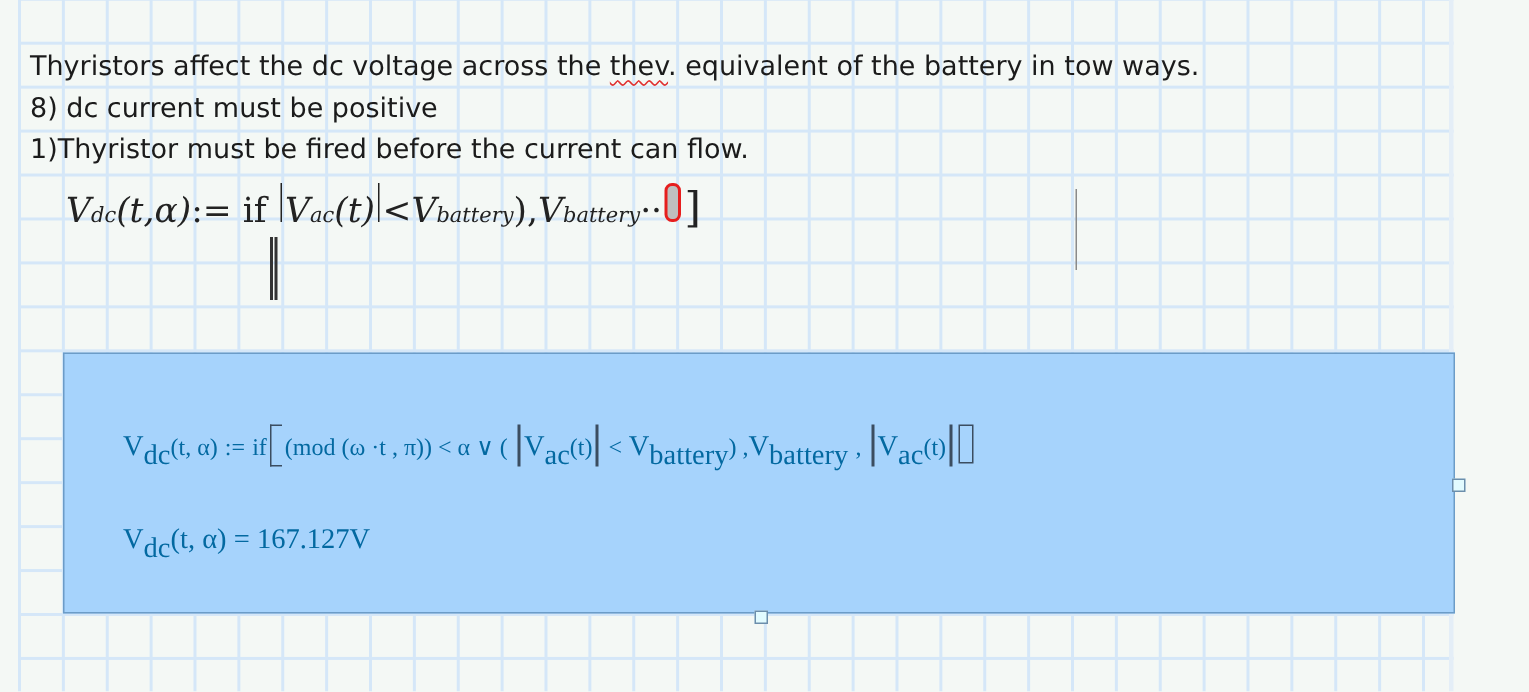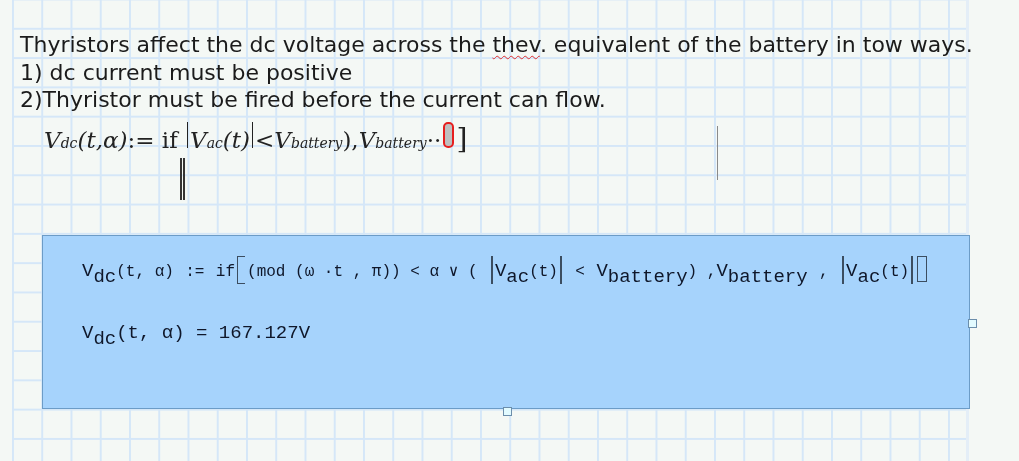--- a/index.html
+++ b/index.html
@@ -14,21 +14,21 @@
       linear-gradient(to right, #d5e7f8 2px, transparent 2px),
       linear-gradient(to bottom, #d5e7f8 2px, transparent 2px);
     background-size:29.25px 29.3px;
     background-position:0 -1px, 0 -1.5px;
   }
   .grid-right-edge {
     position:absolute; left:966px; top:0; width:3px; height:461px; background:#e4eef7;
   }
   .text-region {
     position:absolute; left:20px; top:31px; color:#1b1b1b;
-    font-family:"DejaVu Sans", sans-serif; font-size:22px; line-height:27.5px;
+    font-family:"DejaVu Sans", sans-serif; font-size:18px; line-height:27.5px;
   }
   .text-line { white-space:nowrap; }
   .squiggle {
     text-decoration: underline wavy #e03030;
     text-decoration-thickness:1px; text-underline-offset:3px;
   }
   .math1 {
     position:absolute; left:44px; top:122px; height:36px;
     font-family:"DejaVu Serif", serif; font-size:23px; color:#222;
     white-space:nowrap; display:flex; align-items:baseline;
@@ -46,42 +46,42 @@
     border-left:2px solid #333; border-right:2px solid #333; box-sizing:border-box;
   }
   .cursor-line {
     position:absolute; left:717px; top:126px; width:1px; height:54px; background:#8a8a8a;
   }
   .result-region {
     position:absolute; left:42px; top:235px; width:928px; height:174px;
     background:#a6d3fc; border:1.5px solid #6c9cc7; box-sizing:border-box;
   }
   .rmath {
-    position:absolute; font-family:Liberation Mono, monospace; color:#0f172a;
-    white-space:nowrap; font-size:19px;
+    position:absolute; font-family:Liberation Serif, serif; color:#0369a1;
+    white-space:nowrap; font-size:19px;margin-top:27px;
   }
   .rmath sub { font-size:19px; vertical-align:-6px; }
   .rmath .small { font-size:16px; }
   .rmath .abs { display:inline-block; border-left:2px solid #3b4d60; height:28px; vertical-align:-8px; margin:0 2px; }
   .rmath .lb { display:inline-block; width:7px; height:26px; border:1.5px solid #3b4d60; border-right:none; vertical-align:-8px; margin:0 2px; }
   .rmath .ph { display:inline-block; width:8px; height:24px; border:1.5px solid #3b4d60; vertical-align:-6px; margin-left:2px; }
   .handle {
     position:absolute; width:7px; height:7px; background:#e2fbff; border:1.5px solid #6c8eab;
   }
 </style>
 </head>
 <body>
 
 <div class="grid"></div>
 <div class="grid-right-edge"></div>
 
 <div class="text-region">
   <div class="text-line"><span>Thyristors affect the dc voltage across the </span><span class="squiggle">thev</span><span>. equivalent of the battery in tow ways.</span></div>
-  <div class="text-line">1) dc current must be positive</div>
-  <div class="text-line">2)Thyristor must be fired before the current can flow.</div>
+  <div class="text-line">8) dc current must be positive</div>
+  <div class="text-line">1)Thyristor must be fired before the current can flow.</div>
 </div>
 
 <div class="math1">
   <span class="it">V</span><sub>dc</sub>
   <span class="it">(t,α)</span>
   <span>:=</span>&nbsp;
   <span>if</span>&nbsp;
   <span class="abs"></span>
   <span class="it">V</span><sub>ac</sub><span class="it">(t)</span>
   <span class="abs"></span>

